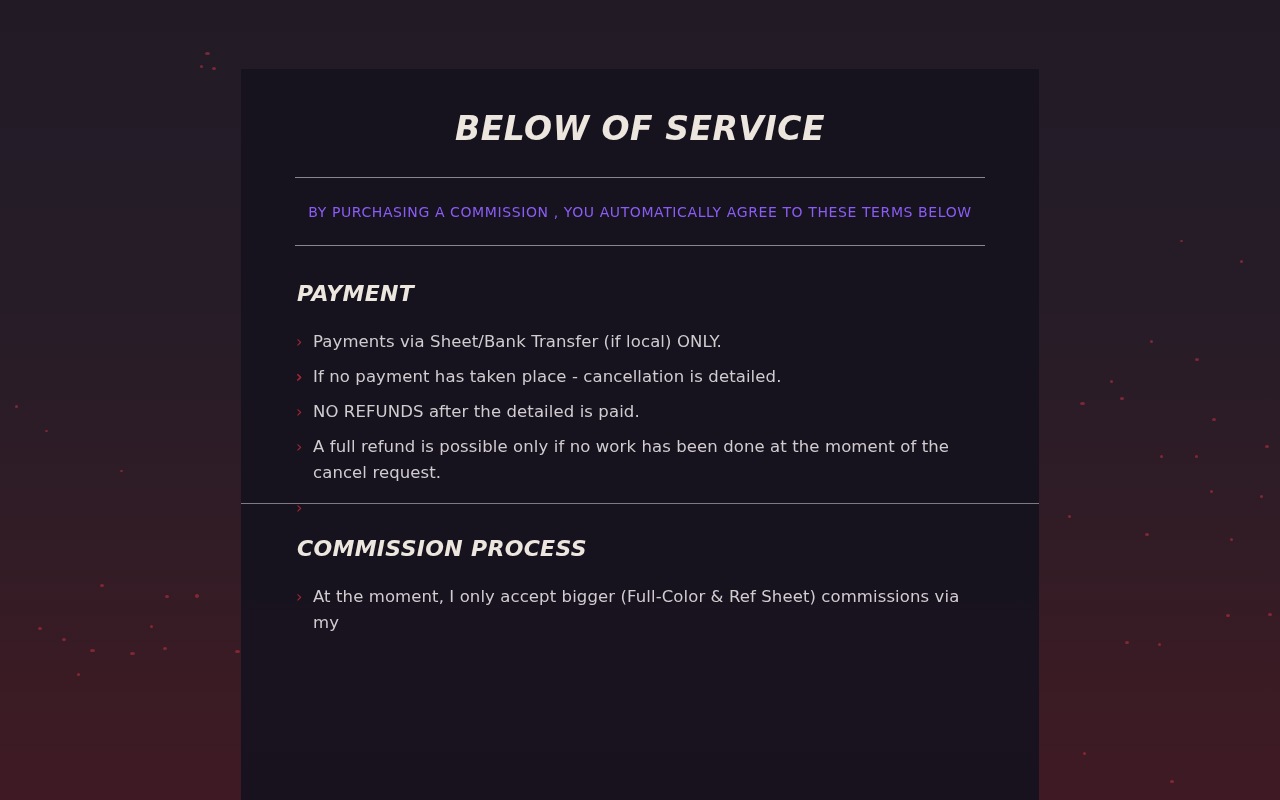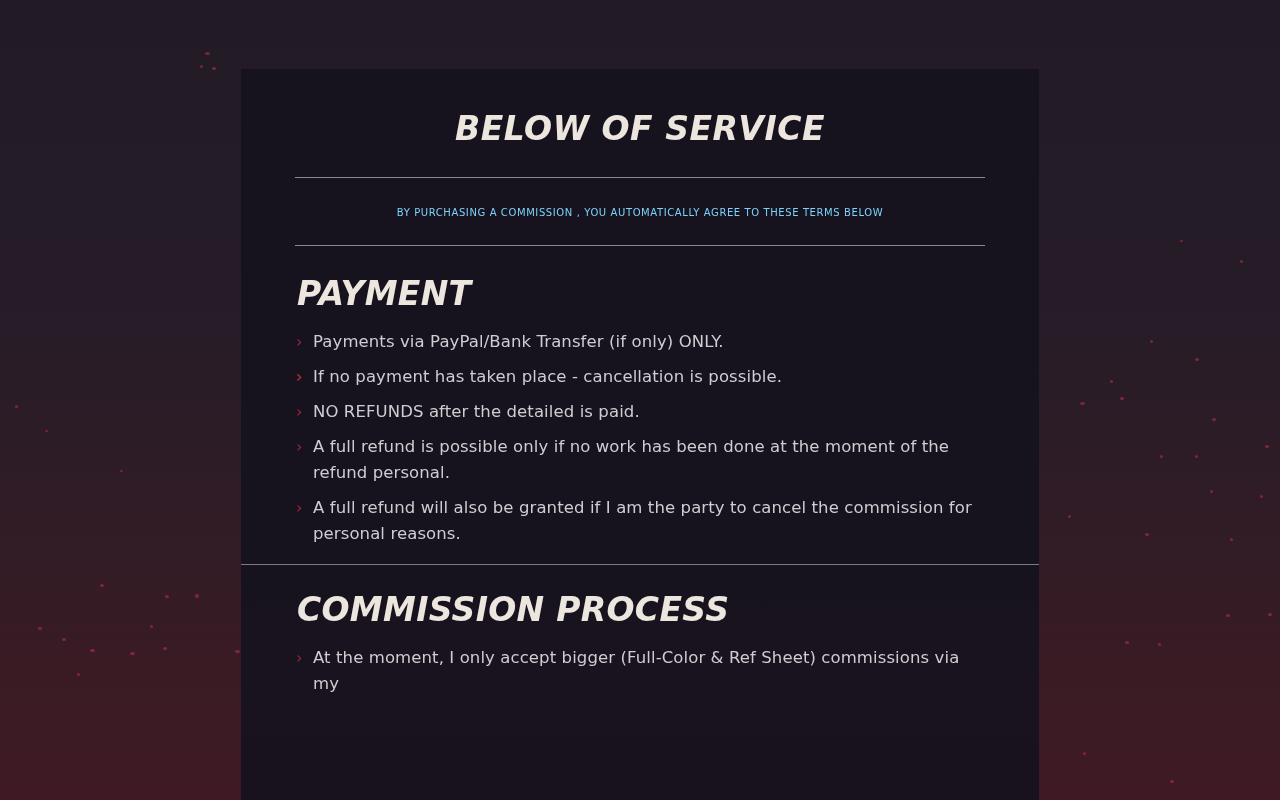--- a/index.html
+++ b/index.html
@@ -54,37 +54,37 @@
     }
     .rule {
       height: 1px;
       background: #8a8590;
       border: 0;
       margin: 0;
     }
     .rule.top { margin-top: 38px; }
     .subtitle {
       text-align: center;
-      color: #7dd3fc;
-      font-size: 10px;
+      color: #8b5cf6;
+      font-size: 14px;
       letter-spacing: 0.6px;
       line-height: 15px;
       padding: 27px 10px 25px 10px;
       font-family: "DejaVu Sans", sans-serif;
       font-weight: normal;
     }
     .section {
       padding: 0 54px 0 54px;
     }
     .section-title {
       margin: 0;
       color: #ece6df;
       font-style: italic;
       font-weight: bold;
-      font-size: 33px;
+      font-size: 22px;
       letter-spacing: 0.3px;
       line-height: 34px;
       padding-top: 31px;
       padding-left: 2px;
     }
     .items {
       list-style: none;
       margin: 0;
       padding: 0;
       margin-top: 18px;
@@ -170,43 +170,42 @@
     <div class="rule top"></div>
     <div class="subtitle">BY PURCHASING A COMMISSION , YOU AUTOMATICALLY AGREE TO THESE TERMS BELOW</div>
     <div class="rule"></div>
   </header>
 
   <section class="section">
     <h2 class="section-title">PAYMENT</h2>
     <ul class="items">
       <li class="item">
         <span class="chev">›</span>
-        <span>Payments via PayPal/Bank Transfer (if only) ONLY.</span>
+        <span>Payments via Sheet/Bank Transfer (if local) ONLY.</span>
       </li>
       <li class="item emph">
         <span class="chev">›</span>
       </li>
       <li class="item">
         <span class="chev">›</span>
       </li>
       <li class="item">
         <span class="chev">›</span>
-        <span>If no payment has taken place - cancellation is possible.</span>
+        <span>If no payment has taken place - cancellation is detailed.</span>
       </li>
       <li class="item">
         <span class="chev">›</span>
         <span>NO REFUNDS after the detailed is paid.</span>
       </li>
       <li class="item">
         <span class="chev">›</span>
-        <span>A full refund is possible only if no work has been done at the moment of the refund personal.</span>
-      </li>
-      <li class="item">
-        <span class="chev">›</span>
-        <span>A full refund will also be granted if I am the party to cancel the commission for personal reasons.</span>
+        <span>A full refund is possible only if no work has been done at the moment of the cancel request.</span>
+      </li>
+      <li class="item">
+        <span class="chev">›</span>
       </li>
     </ul>
   </section>
 
   <div class="section-divider"></div>
 
   <section class="section second">
     <h2 class="section-title">COMMISSION PROCESS</h2>
     <ul class="items">
       <li class="item">

